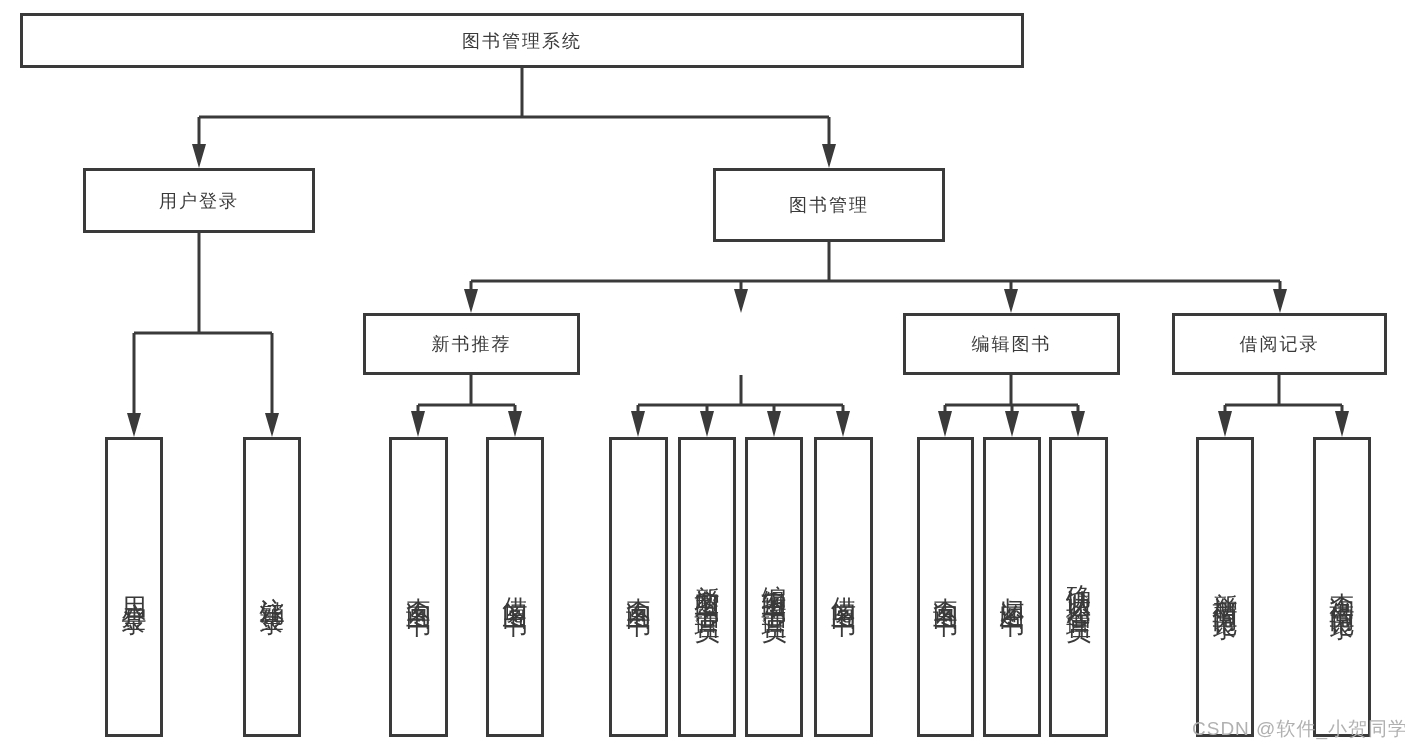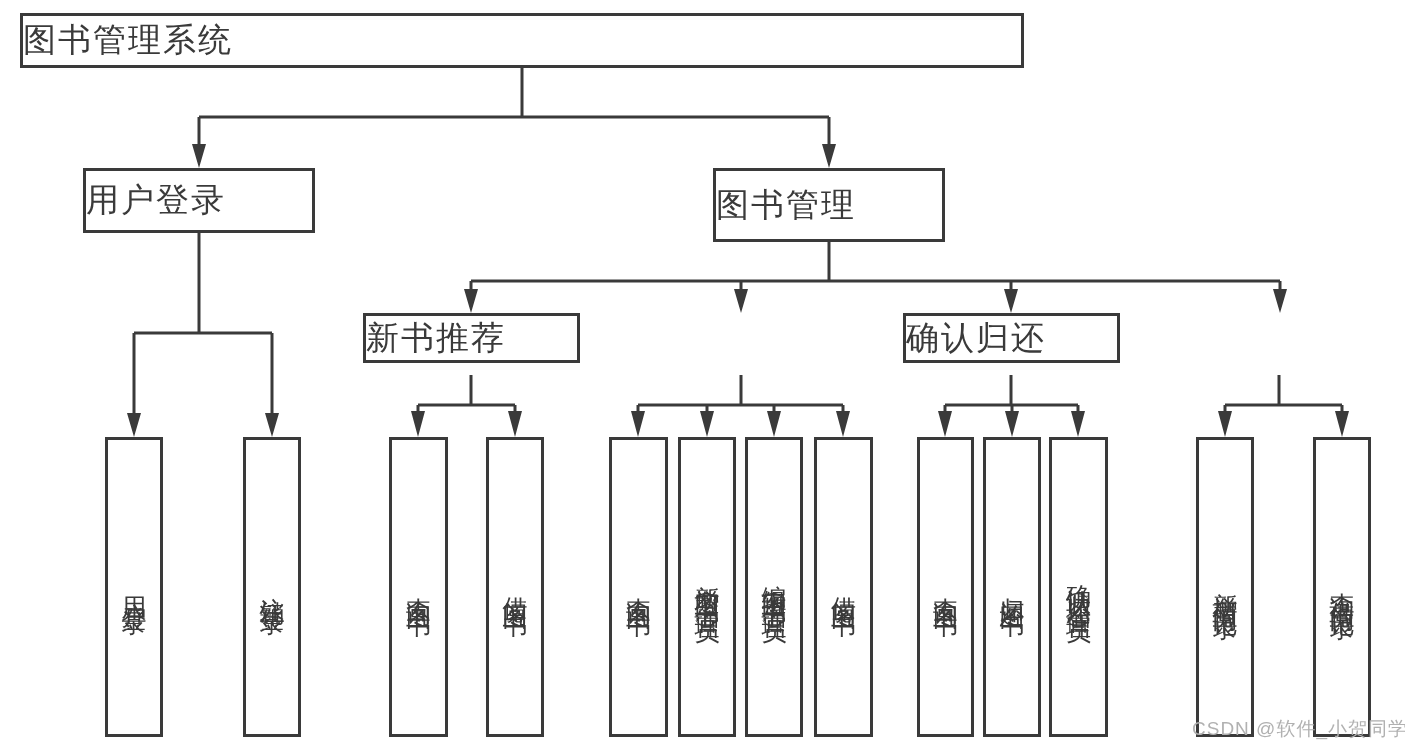--- a/index.html
+++ b/index.html
@@ -11,30 +11,30 @@
     background: #ffffff;
     overflow: hidden;
   }
   .node {
     position: absolute;
     box-sizing: border-box;
     border: 3px solid #3a3a3a;
     background: #ffffff;
     display: flex;
     align-items: center;
-    justify-content: flex-start;
+    justify-content: center;
     color: #3a3a3a;
-    font-size: 33px;
+    font-size: 18px;
     letter-spacing: 2px;
     white-space: nowrap;
   }
   .node.root  { left: 20px;  top: 13px;  width: 1004px; height: 55px; }
   .node.lvl2a { left: 83px;  top: 168px; width: 232px;  height: 65px; }
   .node.lvl2b { left: 713px; top: 168px; width: 232px;  height: 74px; }
-  .node.lvl3  { top: 313px;  height: 50px; width: 217px; }
+  .node.lvl3  { top: 313px;  height: 62px; width: 217px; }
   .leaf {
     position: absolute;
     top: 437px;
     height: 300px;
     width: 58px;
     box-sizing: border-box;
     border: 3px solid #3a3a3a;
     background: #ffffff;
     display: flex;
     align-items: center;
@@ -114,21 +114,24 @@
     <span>用户登录</span>
   </div>
   <div class="node lvl2b">
     <span>图书管理</span>
   </div>
 
   <div class="node lvl3" style="left:363px;">
     <span>新书推荐</span>
   </div>
   <div class="node lvl3" style="left:903px;">
-    <span>确认归还</span>
+    <span>编辑图书</span>
+  </div>
+  <div class="node lvl3" style="left:1172px;width:215px;">
+    <span>借阅记录</span>
   </div>
 
   <div class="leaf" style="left:105px;">
     <span>用户登录</span>
   </div>
   <div class="leaf" style="left:243px;">
     <span>注销登录</span>
   </div>
 
   <div class="leaf" style="left:389px;width:59px;">

